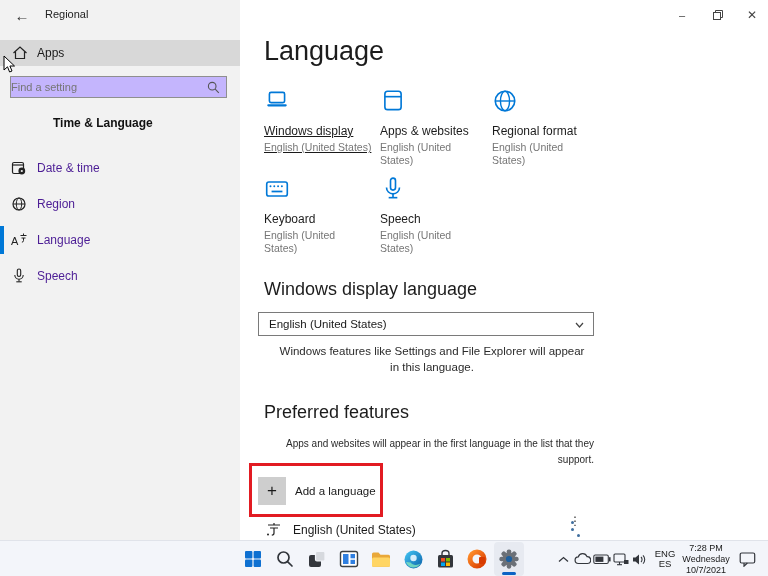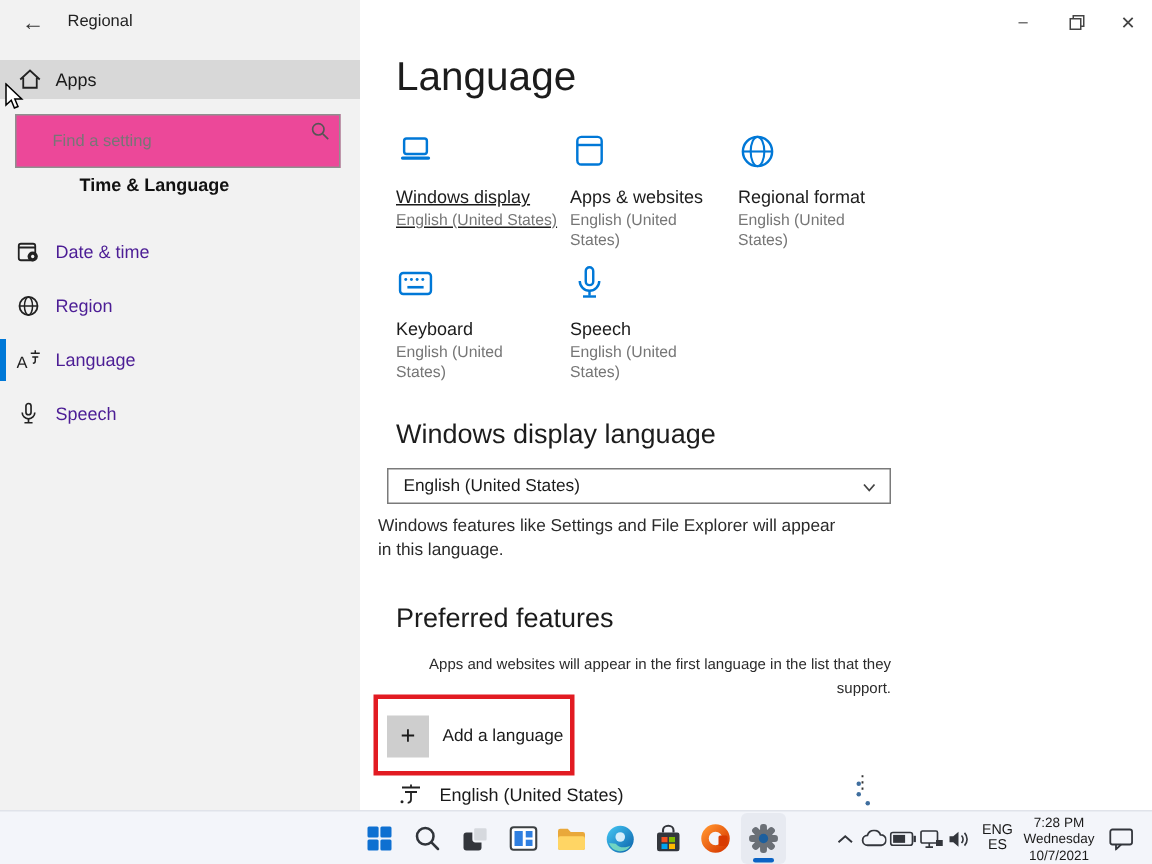--- a/index.html
+++ b/index.html
@@ -19,23 +19,23 @@
   #btn-restore{left:701px;}
   #btn-close{left:735px;font-size:12px;}
 
   
   #sidebar{left:0;top:0;width:240px;height:540px;background:#f2f2f2;}
   #home-row{left:0;top:40px;width:240px;height:26px;background:#d8d8d8;
             display:flex;align-items:center;}
   #home-row .lbl{margin-left:37px;font-size:12px;}
   #home-icon{position:absolute;left:12px;top:5px;}
   #search-box{left:10px;top:76px;}
-  #search-input{width:217px;height:36px;box-sizing:border-box;border:1px solid #8f8f8f;
-                background:#ec4899;font-family:"Liberation Sans",sans-serif;font-size:11px;
-                padding:0 24px 0 24px;color:#333;outline:none;}
+  #search-input{width:217px;height:22px;box-sizing:border-box;border:1px solid #8f8f8f;
+                background:#c4b5fd;font-family:"Liberation Sans",sans-serif;font-size:11px;
+                padding:0 24px 0 0;color:#333;outline:none;}
   #search-input::placeholder{color:#767676;}
   #search-glass{position:absolute;right:7px;top:5px;}
   #side-section{left:10px;top:116px;font-size:12px;font-weight:bold;color:#111;margin-left:43px;}
   .side-item{left:0;width:240px;height:28px;display:flex;align-items:center;}
   .side-item .ico{position:absolute;left:11px;top:6px;}
   .side-item .lbl{margin-left:37px;font-size:12px;color:#4c1d95;}
   #item-date{top:154px;}#item-region{top:190px;}#item-language{top:226px;}#item-speech{top:262px;}
   #accent-bar{left:0;top:226px;width:4px;height:28px;background:#0078d7;}
 
   
@@ -49,21 +49,21 @@
   #tile-1{left:380px;top:88px;}
   #tile-2{left:492px;top:88px;}
   #tile-3{left:264px;top:176px;}
   #tile-4{left:380px;top:176px;}
   .h2{font-size:18px;font-weight:400;color:#1c1c1c;}
   #dl-heading{left:264px;top:279px;}
   #dl-dropdown{left:258px;top:312px;width:336px;height:24px;box-sizing:border-box;
                border:1px solid #7a7a7a;background:#fff;display:flex;align-items:center;}
   #dl-dropdown .sel{font-size:11.5px;color:#1a1a1a;margin-left:10px;}
   #dl-chevron{position:absolute;right:9px;top:9px;}
-  #dl-caption{left:252px;top:343px;width:316px;font-size:11.5px;line-height:16px;color:#2b2b2b;}
+  #dl-caption{left:274px;top:343px;width:316px;font-size:11.5px;line-height:16px;color:#2b2b2b;text-align:center;}
   #pl-heading{left:264px;top:402px;}
   #pl-caption{left:258px;top:436px;width:336px;font-size:10px;line-height:16px;color:#2b2b2b;text-align:right;}
   #add-lang{left:258px;top:477px;width:200px;height:28px;display:flex;align-items:center;}
   #add-plus{width:28px;height:28px;background:#cecece;display:flex;align-items:center;
             justify-content:center;font-size:17px;font-weight:300;color:#1a1a1a;}
   #add-label{margin-left:9px;font-size:11.5px;color:#1a1a1a;}
   #red-box{left:249px;top:463px;width:128px;height:48px;border:3px solid #e21b22;
            pointer-events:none;z-index:5;}
   #lang-row{left:258px;top:519px;width:336px;height:21px;display:flex;align-items:center;}
   #lang-row .cico{position:absolute;left:8px;top:3px;}

